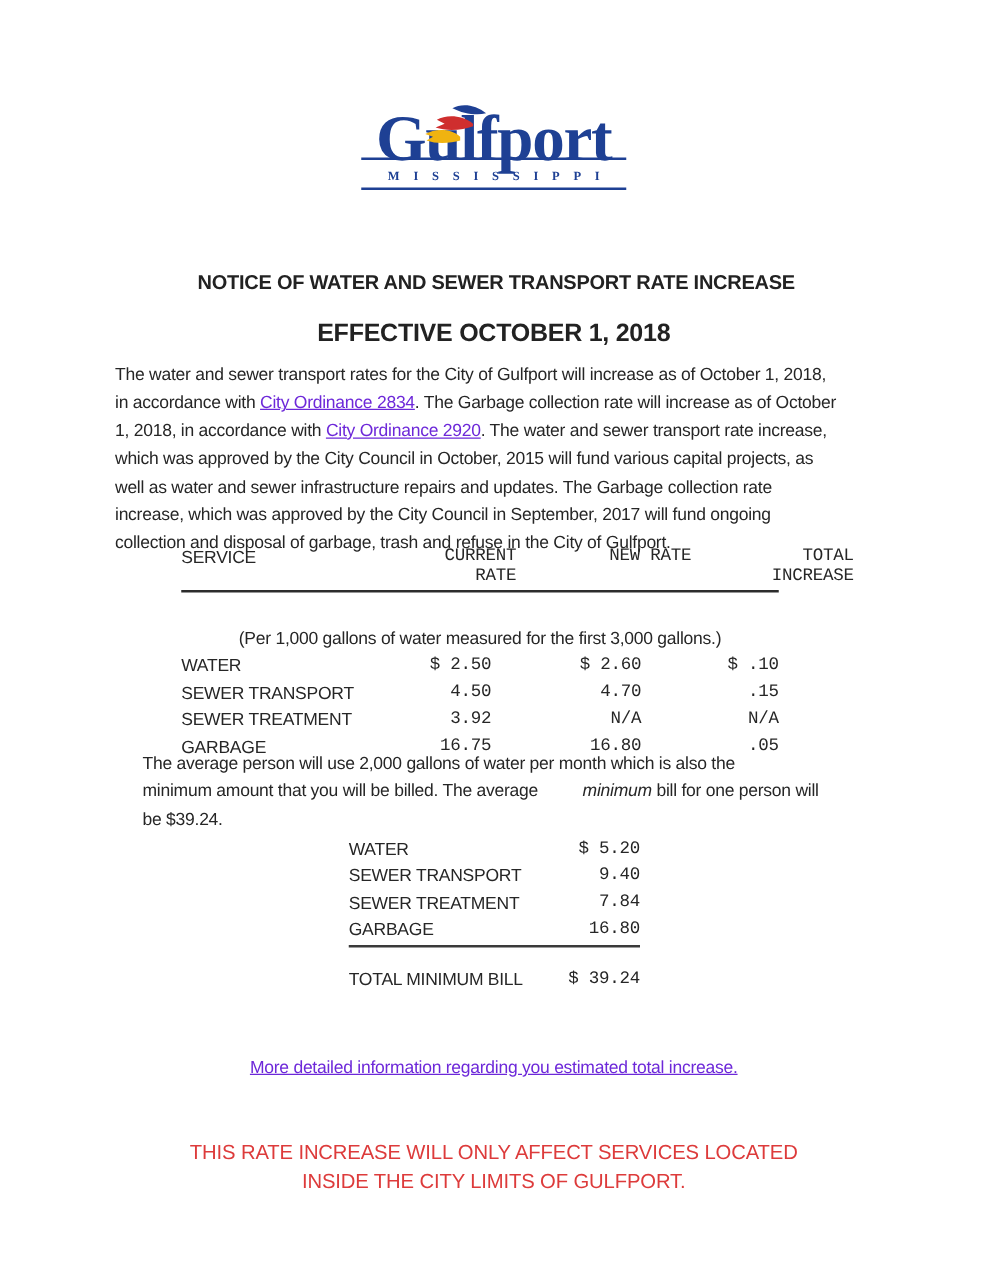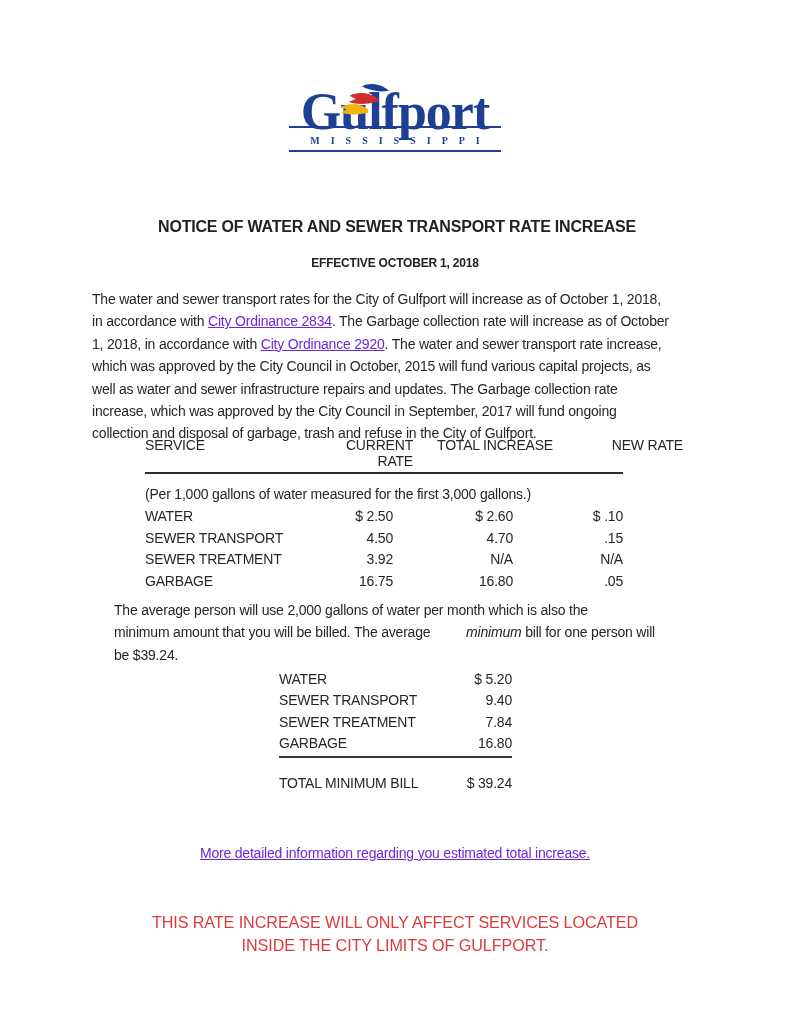--- a/index.html
+++ b/index.html
@@ -29,41 +29,41 @@
   }
   .logo-flags { position:absolute; top:-3px; left:46px; width:58px; height:38px; z-index:3; }
 
   
   .doc-title {
     position:absolute; top:218px; left:4px; right:0; text-align:center;
     font-weight:bold; font-size:16px; letter-spacing:-0.2px; color:#222;
   }
   .doc-subtitle {
     position:absolute; top:256px; left:0; right:0; text-align:center;
-    font-weight:bold; font-size:12px; color:#222;
+    font-weight:bold; font-size:20px; color:#222;
   }
 
   
   .intro { position:absolute; top:288px; left:92px; width:640px; line-height:22.4px; }
   .intro .line { white-space:nowrap; }
   a.doc-link { color:#6d28d9; text-decoration:underline; cursor:pointer; }
 
   .avg-note { position:absolute; top:599px; left:114px; width:620px; line-height:22.3px; }
   .avg-note .line { white-space:nowrap; }
   .italic { font-style:italic;margin-left:32px; }
 
   
   .rate-table { position:absolute; top:437px; left:145px; width:478px; }
   .rt-head {
     display:grid; grid-template-columns:150px 98px 120px 110px;
     border-bottom:2px solid #2c2c2c; padding-bottom:3px; font-weight:normal;gap:20px;
   }
   .rt-row { display:grid; grid-template-columns:150px 98px 120px 110px; line-height:21.6px; }
-  .rt-note { margin-top:12px; margin-bottom:4px; }
-  .num { text-align:right; }
+  .rt-note { text-align:center; margin-top:28px; margin-bottom:4px; }
+  .num { text-align:right;font-family:Liberation Mono, monospace; }
 
   
   .min-table { position:absolute; top:669px; left:279px; width:233px; }
   .mt-row { display:grid; grid-template-columns:171px 62px; line-height:21.4px; }
   .mt-row.garbage { border-bottom:2px solid #3a3a3a; padding-bottom:1px; }
   .mt-total { margin-top:15px; }
 
   
   .household-note { position:absolute; top:796px; left:0; right:0; text-align:center; }
   .more-info { position:absolute; top:845px; left:0; right:0; text-align:center; }
@@ -99,22 +99,22 @@
     <div class="line"><span>which was approved by the City Council in October, 2015 will fund various capital projects, as</span></div>
     <div class="line"><span>well as water and sewer infrastructure repairs and updates. The Garbage collection rate</span></div>
     <div class="line"><span>increase, which was approved by the City Council in September, 2017 will fund ongoing</span></div>
     <div class="line"><span>collection and disposal of garbage, trash and refuse in the City of Gulfport.</span></div>
   </div>
 
   <div class="rate-table">
     <div class="rt-head">
       <span>SERVICE</span>
       <span class="num">CURRENT RATE</span>
+      <span class="num">NEW RATE</span>
       <span class="num">TOTAL INCREASE</span>
-      <span class="num">NEW RATE</span>
     </div>
     <div class="rt-note">(Per 1,000 gallons of water measured for the first 3,000 gallons.)</div>
     <div class="rt-row">
       <span>WATER</span>
       <span class="num">$ 2.50</span>
       <span class="num">$ 2.60</span>
       <span class="num">$ .10</span>
     </div>
     <div class="rt-row">
       <span>SEWER TRANSPORT</span>

